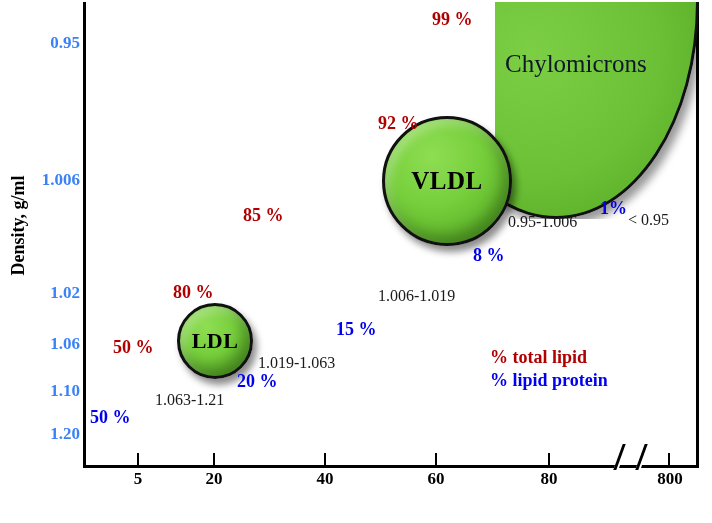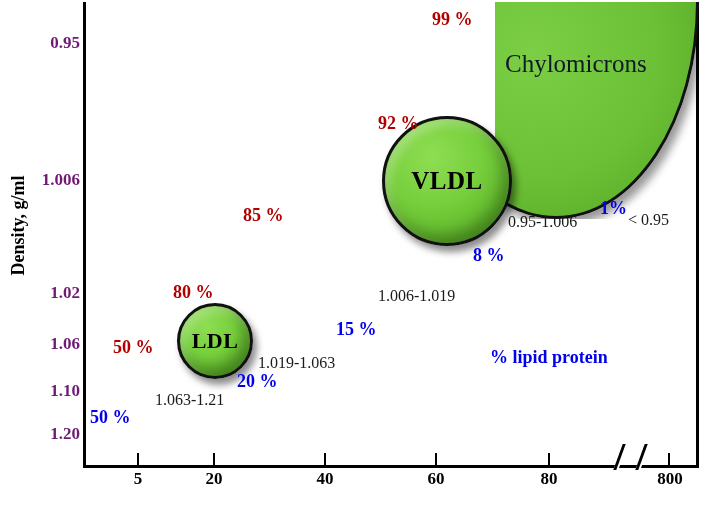--- a/index.html
+++ b/index.html
@@ -61,21 +61,21 @@
   }
 
   
   .y-tick-label {
     position: absolute;
     right: 0;
     width: 72px;
     text-align: right;
     font-size: 17px;
     font-weight: bold;
-    color: #701a75;
+    color: #3b82f6;
     line-height: 1;
   }
   .x-tick-label {
     position: absolute;
     top: 470px;
     width: 60px;
     text-align: center;
     font-size: 17px;
     font-weight: bold;
     color: #000000;
@@ -267,16 +267,17 @@
 
   <div class="pct-lipid" style="left:378px;top:114px">92 %</div>
   <div class="pct-protein" style="left:473px;top:246px">8 %</div>
   <div class="density-range" style="left:508px;top:214px">0.95-1.006</div>
 
   <div class="pct-lipid" style="left:432px;top:10px">99 %</div>
   <div class="pct-protein" style="left:600px;top:199px">1%</div>
   <div class="density-range" style="left:628px;top:212px">&lt; 0.95</div>
 
   <div id="legend">
+    <div class="legend-lipid">% total lipid</div>
     <div class="legend-protein">% lipid protein</div>
   </div>
 
 </div>
 
 </body></html>

